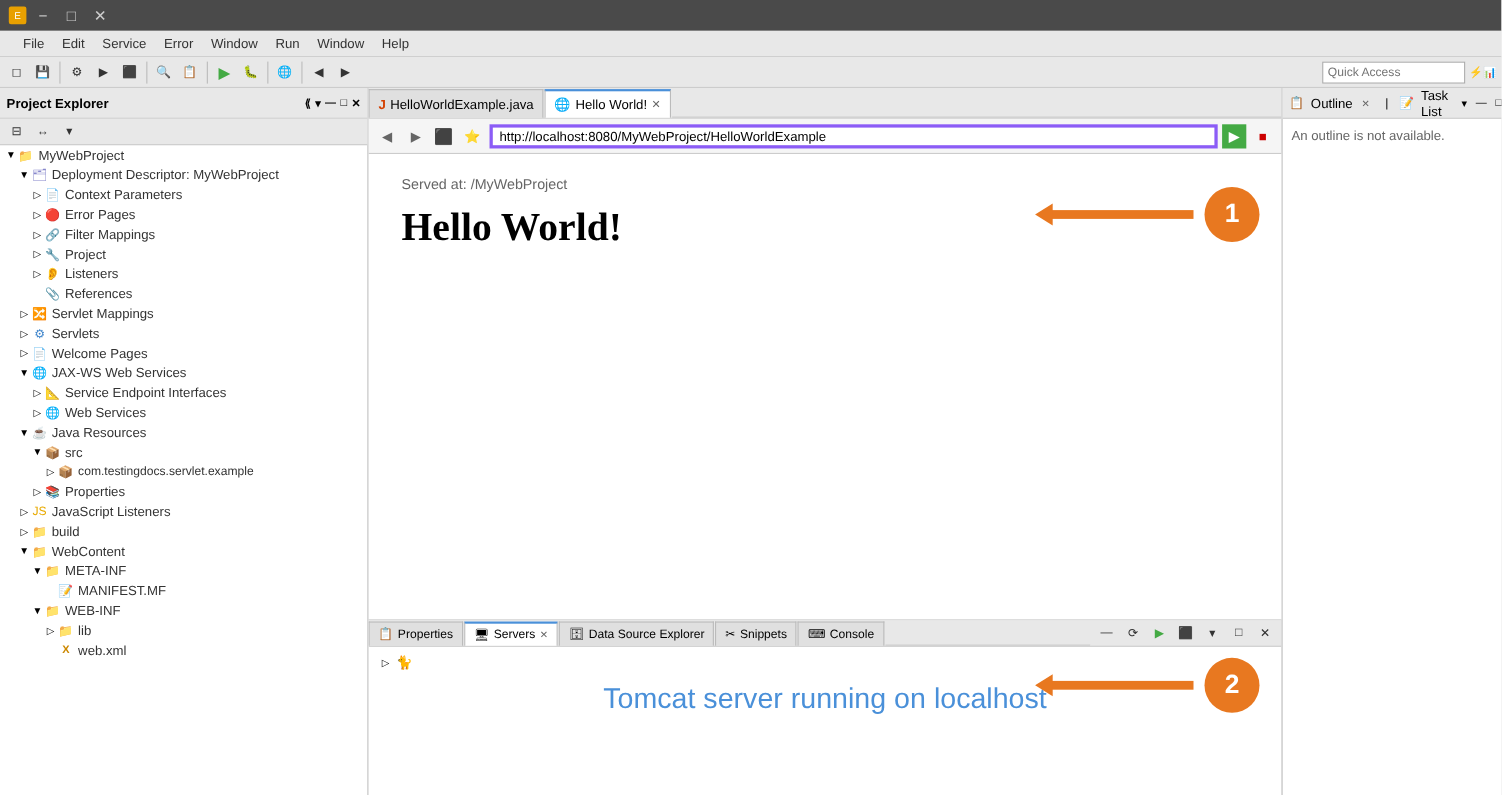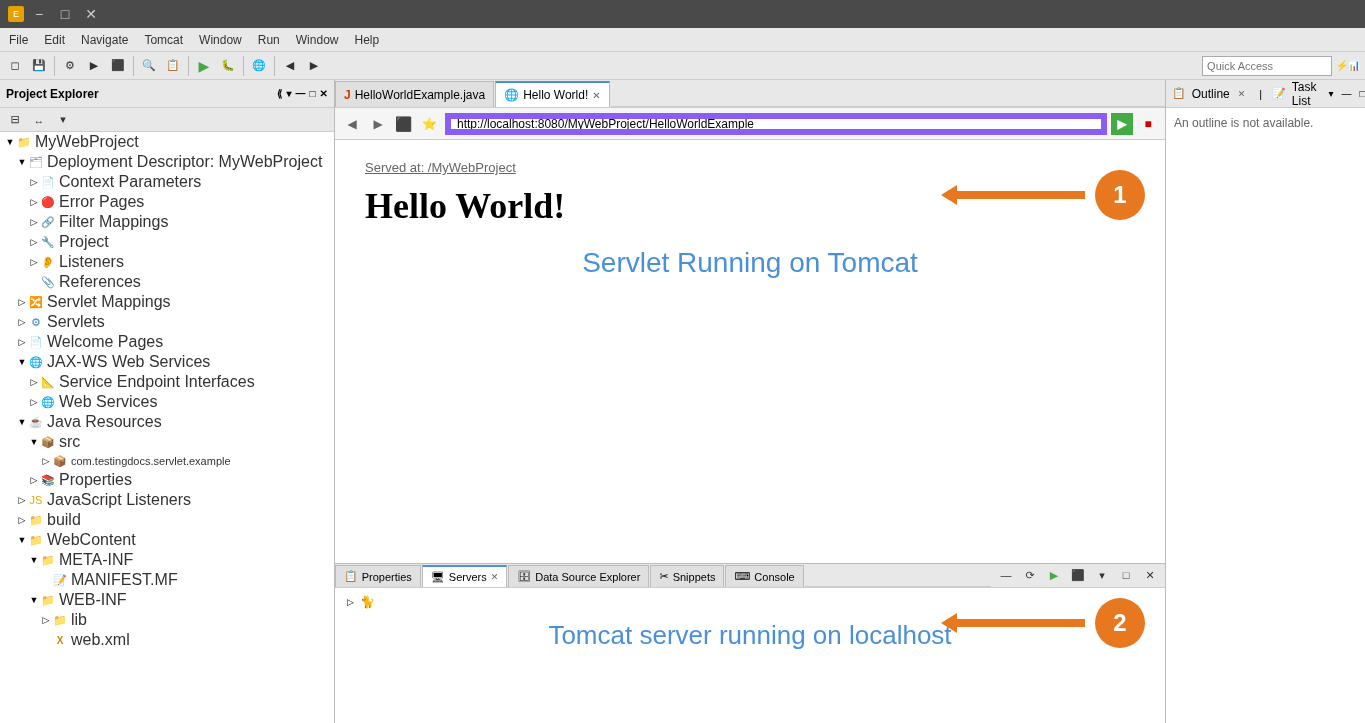--- a/index.html
+++ b/index.html
@@ -6,21 +6,21 @@
     body { font-family: 'Segoe UI', Arial, sans-serif; font-size: 12px; background: #f0f0f0; width: 1365px; height: 723px; overflow: hidden; }
 
     
     #title-bar { background: #4a4a4a; color: #fff; height: 28px; display: flex; align-items: center; padding: 0 8px; font-size: 12px; }
     #title-bar .title-icon { width: 16px; height: 16px; background: #e8a000; border-radius: 2px; margin-right: 6px; display: flex; align-items: center; justify-content: center; font-size: 9px; color: #fff; flex-shrink: 0; }
     #title-bar .title-text { flex: 1; }
     #title-bar .window-controls { display: flex; gap: 8px; }
     #title-bar .win-btn { width: 18px; height: 14px; display: flex; align-items: center; justify-content: center; cursor: pointer; color: #ccc; font-size: 14px; }
 
     
-    #menu-bar { background: #e8e8e8; height: 24px; display: flex; align-items: center; padding: 0 1px; border-bottom: 1px solid #ccc; }
+    #menu-bar { background: #e8e8e8; height: 24px; display: flex; align-items: center; padding: 0 13px; border-bottom: 1px solid #ccc; }
     .menu-item { padding: 2px 8px; cursor: pointer; font-size: 12px; color: #333; }
 
     
     #toolbar { background: #e8e8e8; height: 28px; display: flex; align-items: center; padding: 0 4px; border-bottom: 1px solid #ccc; gap: 2px; }
     .tb-btn { height: 22px; min-width: 22px; border: none; background: transparent; cursor: pointer; display: flex; align-items: center; justify-content: center; font-size: 11px; color: #333; padding: 0 2px; }
     .tb-separator { width: 1px; height: 20px; background: #bbb; margin: 0 2px; }
     .quick-access-box { margin-left: auto; display: flex; align-items: center; }
     .quick-access-input { height: 20px; width: 130px; border: 1px solid #aaa; background: #fff; font-size: 11px; padding: 0 4px; }
 
     
@@ -30,43 +30,43 @@
     #project-explorer { width: 335px; display: flex; flex-direction: column; border-right: 1px solid #bbb; background: #fff; flex-shrink: 0; }
     #pe-header { background: #e8e8e8; height: 28px; display: flex; align-items: center; padding: 0 6px; border-bottom: 1px solid #ccc; font-size: 12px; font-weight: bold; }
     #pe-header .pe-title { flex: 1; }
     #pe-header .pe-controls { display: flex; gap: 4px; }
     #pe-toolbar { background: #e8e8e8; height: 24px; display: flex; align-items: center; padding: 0 4px; border-bottom: 1px solid #ccc; gap: 2px; }
     #pe-tree { flex: 1; overflow-y: auto; overflow-x: hidden; font-size: 12px; }
     .tree-item { display: flex; align-items: center; padding: 1px 0; cursor: pointer; white-space: nowrap; }
     .tree-item .indent { display: inline-block; flex-shrink: 0; }
     .tree-item .expand-icon { width: 12px; height: 12px; display: inline-flex; align-items: center; justify-content: center; font-size: 9px; flex-shrink: 0; cursor: pointer; }
     .tree-item .item-icon { width: 16px; height: 16px; display: inline-flex; align-items: center; justify-content: center; font-size: 11px; flex-shrink: 0; margin-right: 3px; }
-    .tree-item .item-label { font-size: 16px; color: #333; }
+    .tree-item .item-label { font-size: 12px; color: #333; }
 
     
     #center { flex: 1; display: flex; flex-direction: column; overflow: hidden; }
 
     
     #editor-tabs { background: #e8e8e8; height: 28px; display: flex; align-items: flex-end; border-bottom: 1px solid #ccc; }
     .editor-tab { height: 26px; display: flex; align-items: center; padding: 0 8px; border: 1px solid #bbb; border-bottom: none; background: #e0e0e0; cursor: pointer; font-size: 12px; gap: 4px; margin-right: 1px; }
     .editor-tab.active { background: #fff; border-top: 2px solid #4a90d9; }
     .editor-tab .tab-close { font-size: 10px; cursor: pointer; color: #666; }
     .tab-icon-java { color: #d44000; font-weight: bold; }
     .tab-icon-web { color: #4488cc; }
 
     
     #browser-toolbar { background: #f5f5f5; height: 32px; display: flex; align-items: center; padding: 0 6px; border-bottom: 1px solid #ccc; gap: 4px; }
-    #url-bar { flex: 1; height: 22px; border: 6px solid #8b5cf6; background: #fff; font-size: 12px; padding: 0 6px; }
+    #url-bar { flex: 1; height: 22px; border: 3px solid #8b5cf6; background: #fff; font-size: 12px; padding: 0 6px; }
     .nav-btn { width: 22px; height: 22px; border: none; background: transparent; cursor: pointer; display: flex; align-items: center; justify-content: center; font-size: 12px; color: #666; }
     .go-btn { width: 22px; height: 22px; background: #4a4; border: none; cursor: pointer; display: flex; align-items: center; justify-content: center; }
     .stop-btn { width: 22px; height: 22px; background: transparent; border: none; cursor: pointer; color: #c00; display: flex; align-items: center; justify-content: center; font-size: 14px; }
 
     
     #browser-content { flex: 1; background: #fff; padding: 20px 30px; overflow-y: auto; position: relative; }
-    #browser-content .served-at { font-size: 13px; color: #666; margin-bottom: 10px; text-decoration: underline; }
+    #browser-content .served-at { font-size: 13px; color: #666; margin-bottom: 10px; }
     #browser-content .hello-world { font-size: 36px; font-weight: bold; color: #000; margin-bottom: 20px; font-family: Georgia, serif; }
     #browser-content .visit-text { font-size: 14px; color: #333; font-family: monospace; margin-bottom: 30px; }
     #browser-content .servlet-running { font-size: 28px; color: #4a90d9; text-align: center; margin-top: 20px; }
     .circle-badge { width: 50px; height: 50px; border-radius: 50%; background: #e87820; color: #fff; font-size: 24px; font-weight: bold; display: flex; align-items: center; justify-content: center; }
 
     
     #bottom-panel { height: 160px; border-top: 1px solid #bbb; display: flex; flex-direction: column; background: #fff; }
     #bottom-tabs { background: #e8e8e8; height: 24px; display: flex; align-items: flex-end; border-bottom: 1px solid #ccc; }
     .bottom-tab { height: 22px; display: flex; align-items: center; padding: 0 8px; border: 1px solid #bbb; border-bottom: none; background: #e0e0e0; cursor: pointer; font-size: 11px; gap: 4px; margin-right: 1px; }
     .bottom-tab.active { background: #fff; border-top: 2px solid #4a90d9; }
@@ -93,22 +93,22 @@
   <div class="window-controls">
     <div class="win-btn">−</div>
     <div class="win-btn">□</div>
     <div class="win-btn">✕</div>
   </div>
 </div>
 
 <div id="menu-bar">
   <span class="menu-item">File</span>
   <span class="menu-item">Edit</span>
-  <span class="menu-item">Navigate</span>
-  <span class="menu-item">Tomcat</span>
+  <span class="menu-item">Service</span>
+  <span class="menu-item">Error</span>
   <span class="menu-item">Window</span>
   <span class="menu-item">Run</span>
   <span class="menu-item">Window</span>
   <span class="menu-item">Help</span>
 </div>
 
 <div id="toolbar">
   <button class="tb-btn">◻</button>
   <button class="tb-btn">💾</button>
   <div class="tb-separator"></div>
@@ -361,21 +361,20 @@
         <input type="text" id="url-bar" value="http://localhost:8080/MyWebProject/HelloWorldExample" style="">
         <button class="go-btn" title="Go">
           <span style="color:#fff; font-weight:bold; font-size:12px;">▶</span>
         </button>
         <button class="nav-btn" style="color:#c00; font-weight:bold;">■</button>
       </div>
 
       <div id="browser-content">
         <div class="served-at">Served at: /MyWebProject</div>
         <div class="hello-world">Hello World!</div>
-        <div class="servlet-running">Servlet Running on Tomcat</div>
 
         <div style="position:absolute; right:20px; top:30px; display:flex; align-items:center; gap:10px;">
           <div style="width:130px; height:8px; background:#e87820; position:relative;">
             <div style="position:absolute; left:-14px; top:-6px; border-right:16px solid #e87820; border-top:10px solid transparent; border-bottom:10px solid transparent;"></div>
           </div>
           <div class="circle-badge">
             <span>1</span>
           </div>
         </div>
       </div>

